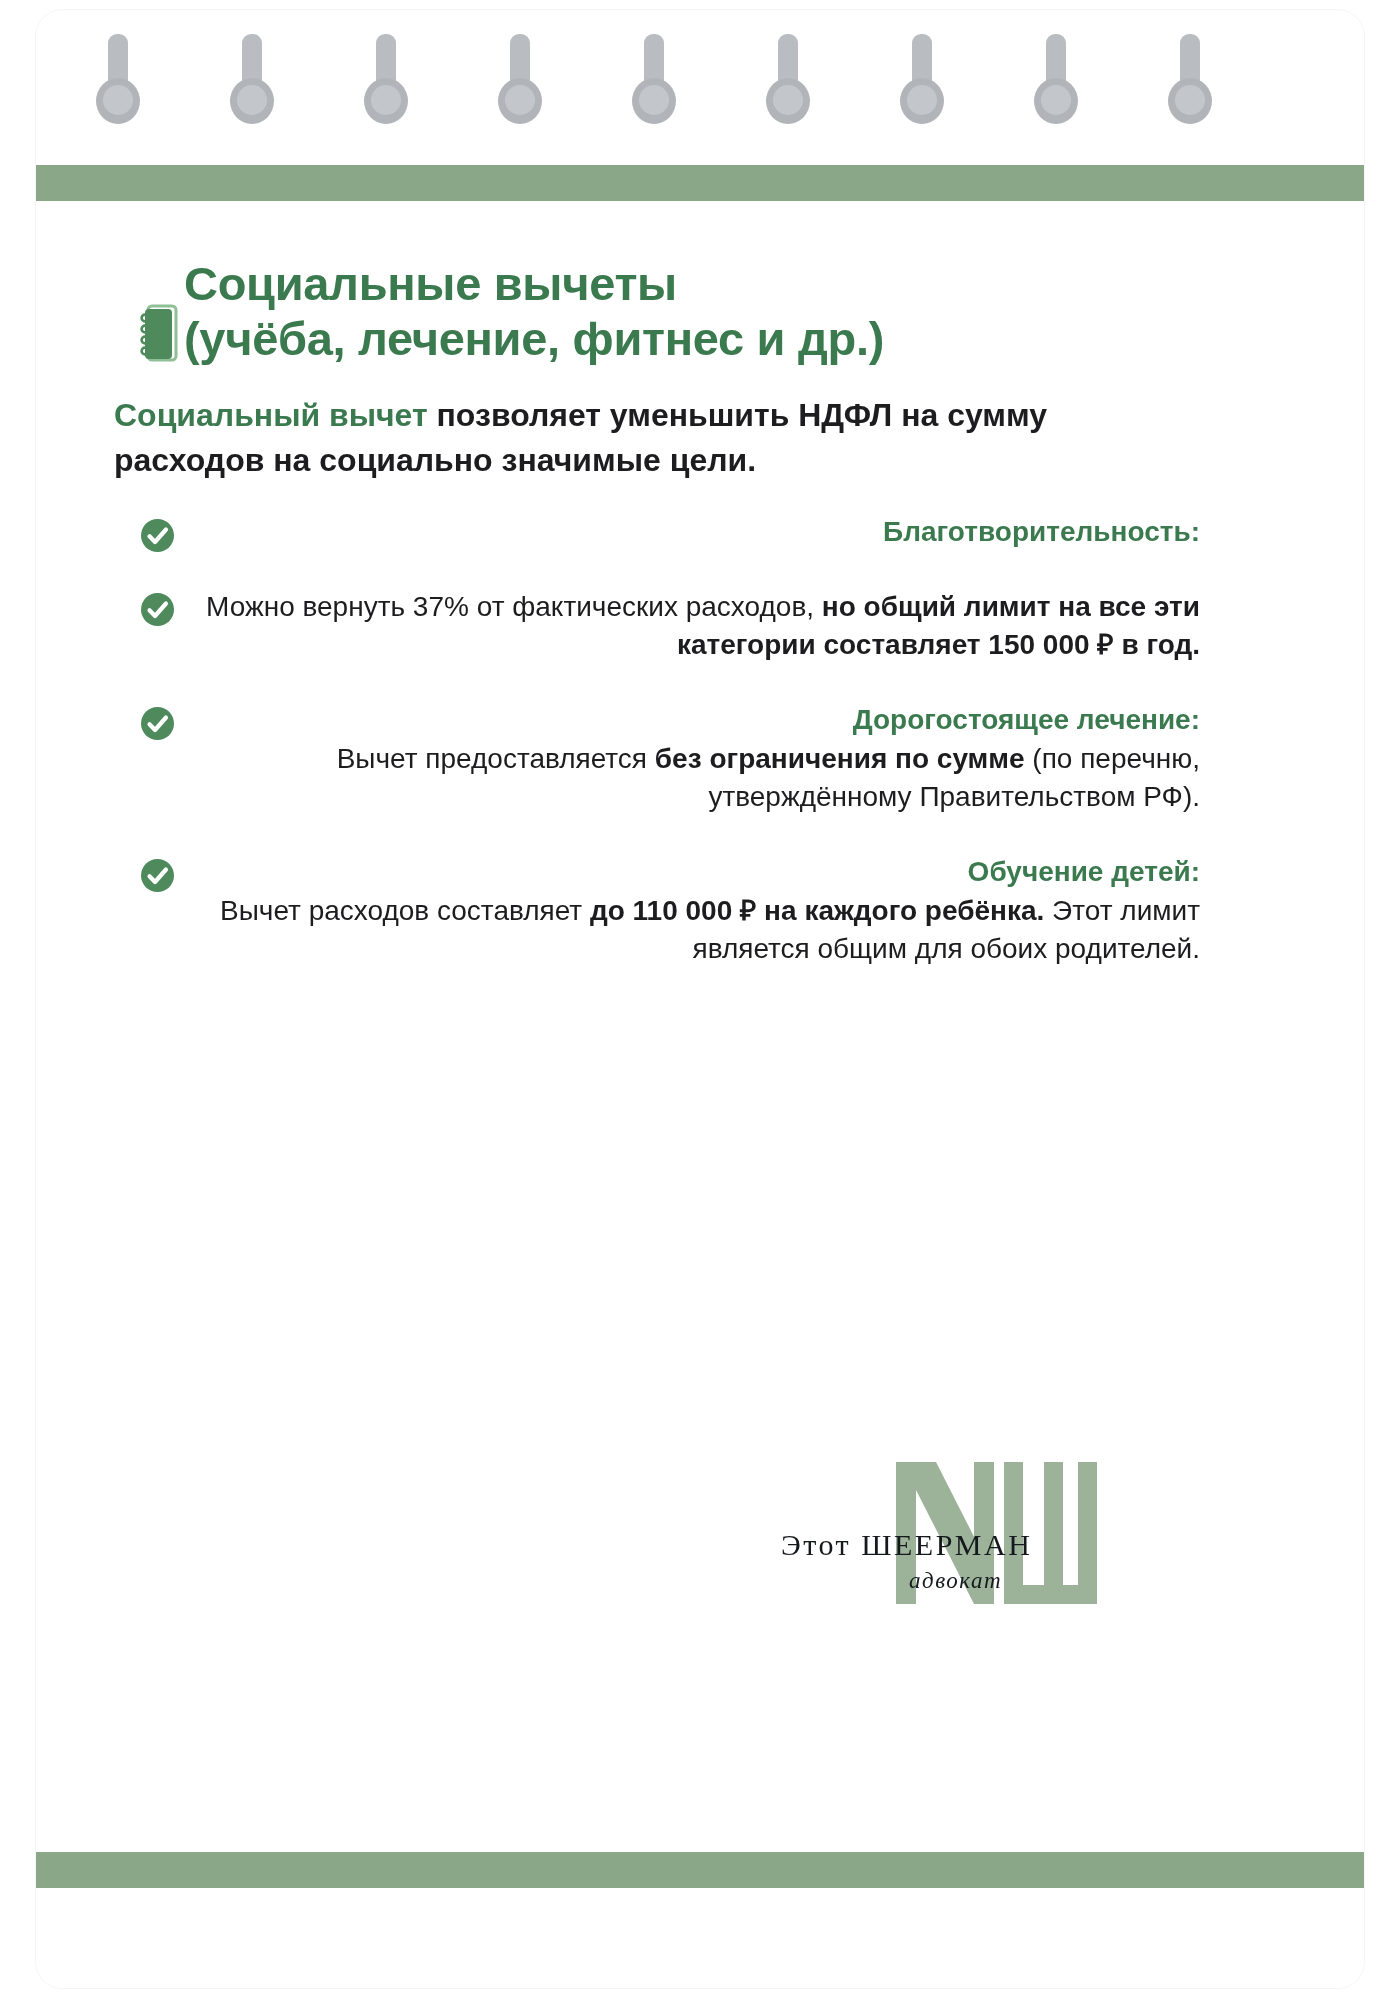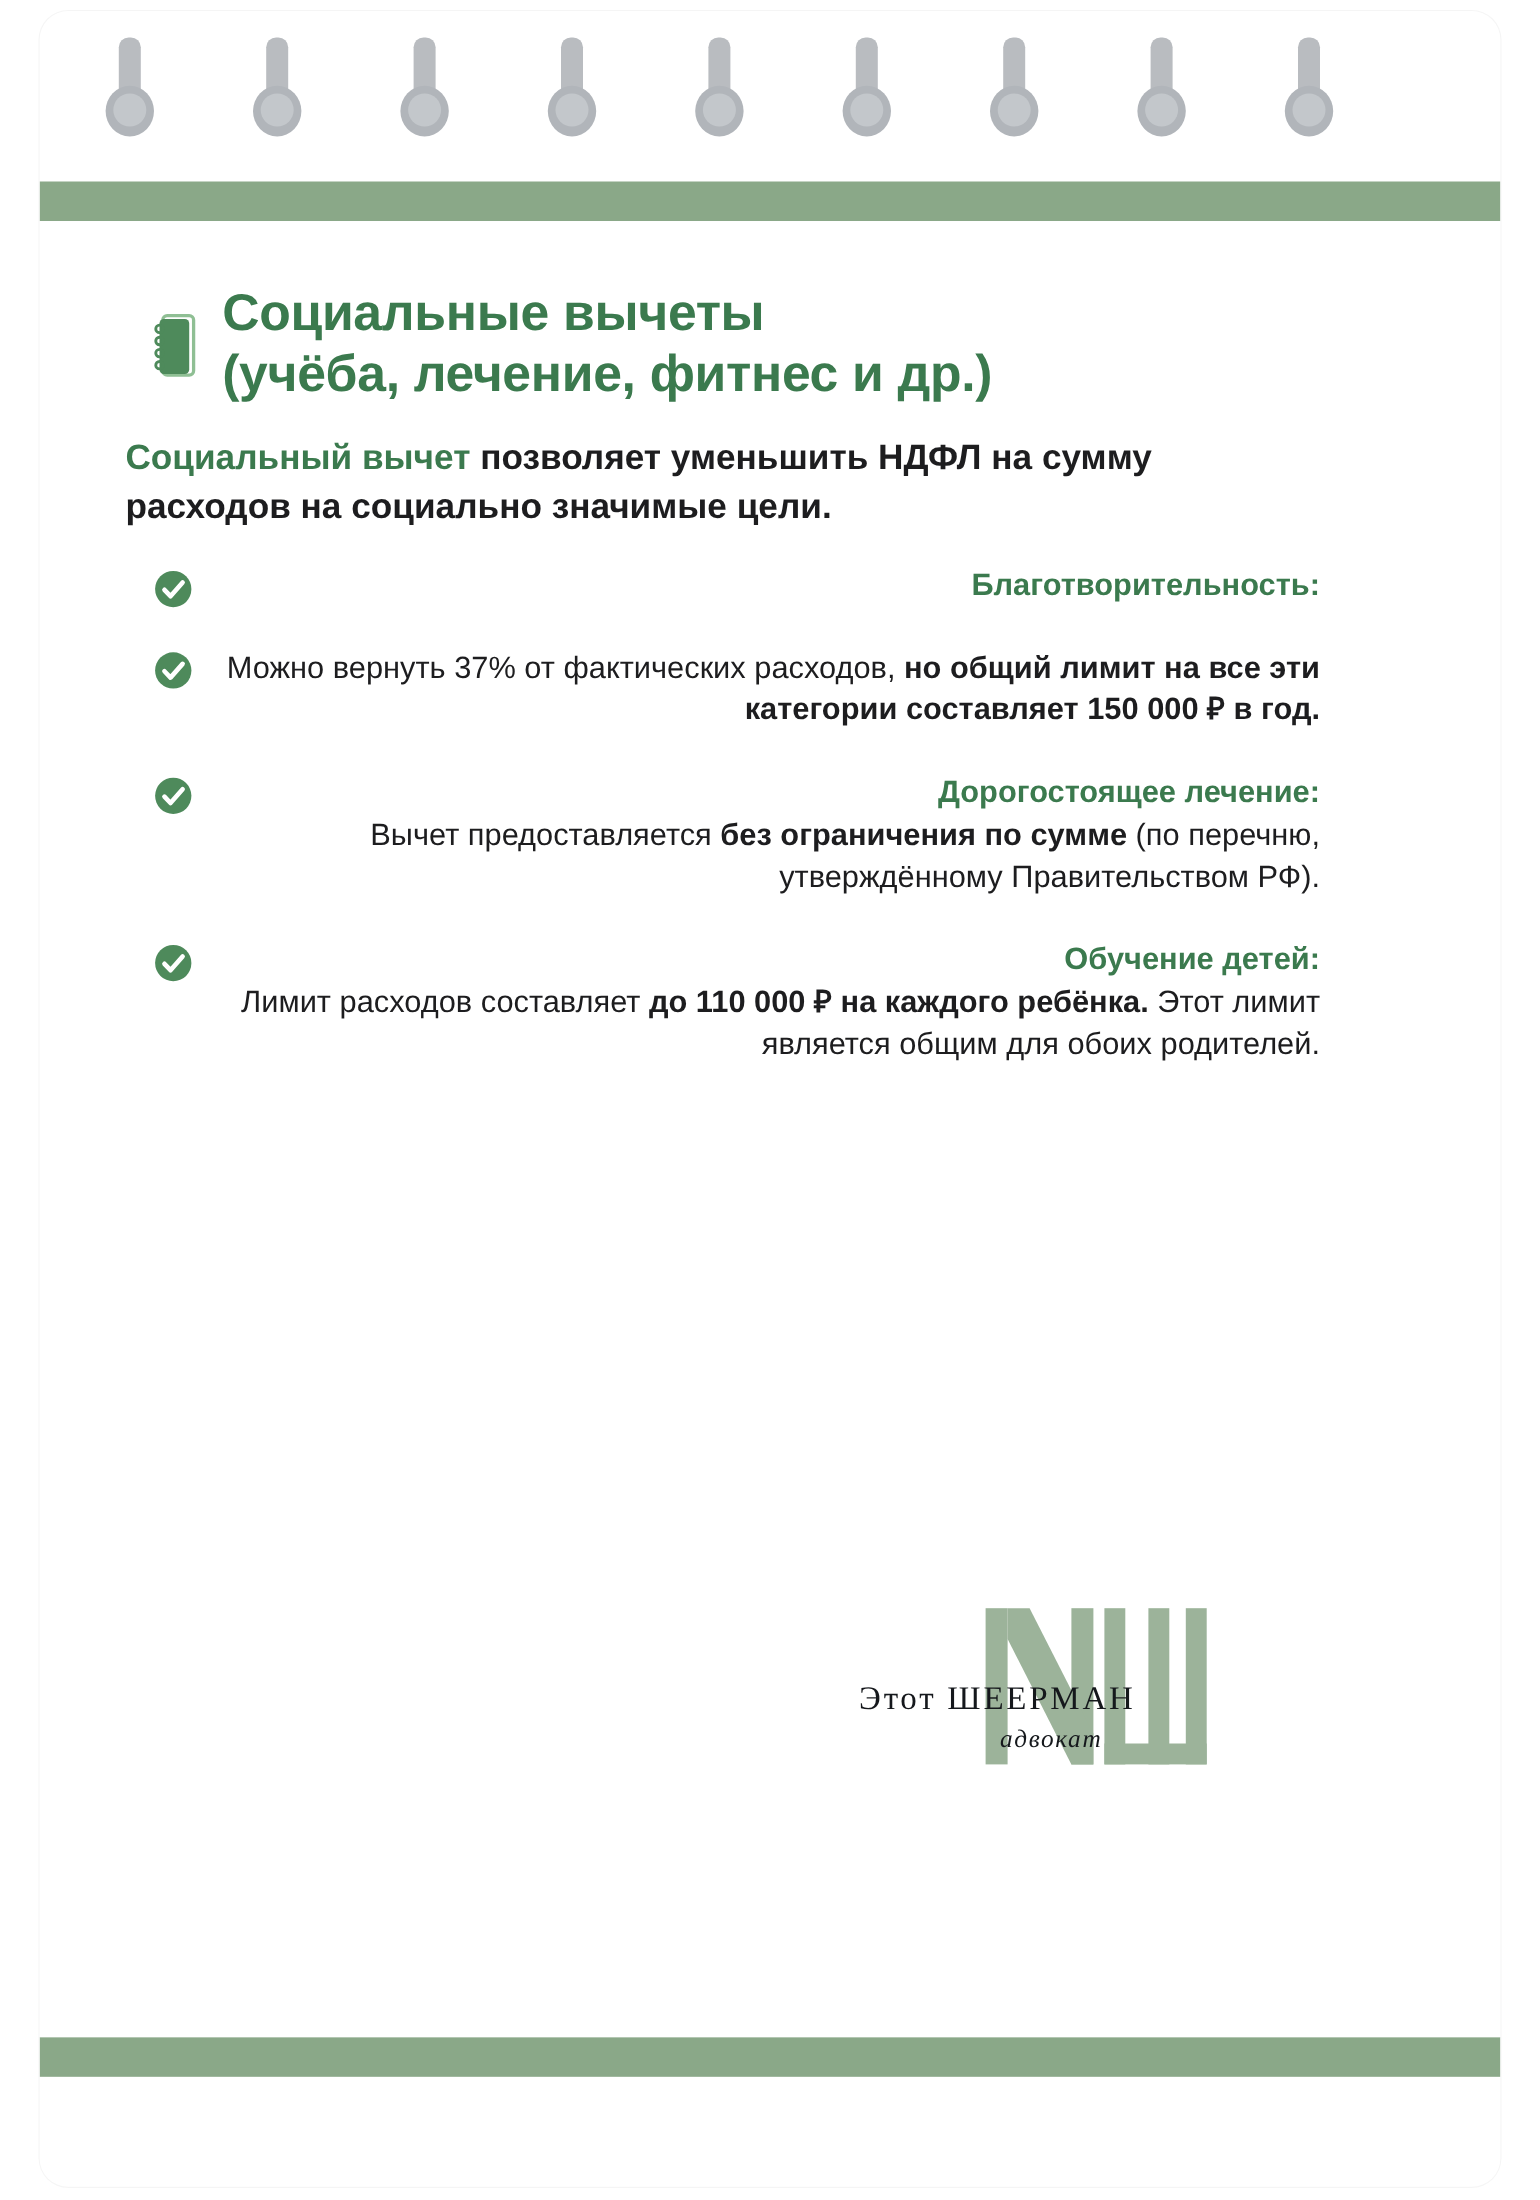--- a/index.html
+++ b/index.html
@@ -78,22 +78,22 @@
     width: 1328px; height: 1651px;
     background: #ffffff;
   }
 
   
   .heading {
     position: absolute;
     left: 100px; top: 55px;
     width: 1120px;
     display: flex;
-    align-items: center;
-    gap: 22px;
+    align-items: flex-end;
+    gap: 4px;
   }
   .book-icon { flex: 0 0 auto; margin-top: 10px; }
   .title-text {
     color: #3b7a4e;
     font-size: 47px;
     font-weight: 700;
     line-height: 1.18;
     letter-spacing: -0.3px;
   }
 
@@ -266,21 +266,21 @@
               </svg></span>
             <div class="bullet-title">Дорогостоящее лечение:</div>
             <div class="bullet-body"><span>Вычет предоставляется </span><b>без ограничения по сумме</b><span> (по перечню, утверждённому Правительством РФ).</span></div>
           </div>
           <div class="bullet">
             <span class="check-icon"><svg width="35" height="35" viewBox="0 0 35 35" aria-hidden="true">
                 <circle cx="17.5" cy="17.5" r="16.5" fill="#4e8a5b"></circle>
                 <path d="M9.5 18.2 L15 24 L26 11.5" fill="none" stroke="#ffffff" stroke-width="4.2" stroke-linecap="round" stroke-linejoin="round"></path>
               </svg></span>
             <div class="bullet-title">Обучение детей:</div>
-            <div class="bullet-body"><span>Лимит расходов составляет </span><b>до 110 000 ₽ на каждого ребёнка.</b><span> Этот лимит является общим для обоих родителей.</span></div>
+            <div class="bullet-body"><span>Вычет расходов составляет </span><b>до 110 000 ₽ на каждого ребёнка.</b><span> Этот лимит является общим для обоих родителей.</span></div>
           </div>
         </div>
 
       <div class="signature">
         <span class="monogram">
           <svg width="225" height="150" viewBox="0 0 225 150" aria-hidden="true">
 
             <rect x="18" y="6" width="20" height="142" fill="#9cb39a"></rect>
             <rect x="96" y="6" width="20" height="142" fill="#9cb39a"></rect>
             <polygon points="38,6 58,6 116,120 116,148 96,148 38,34" fill="#9cb39a"></polygon>

